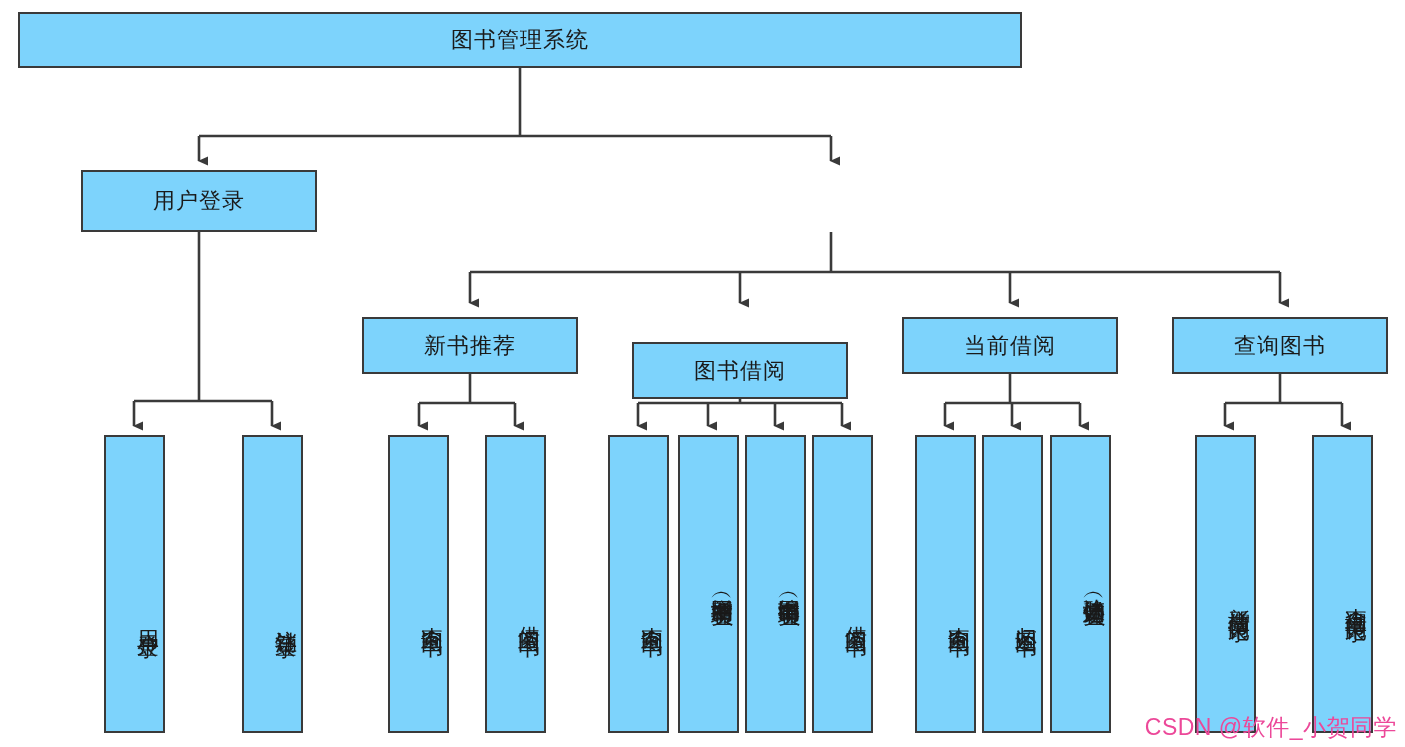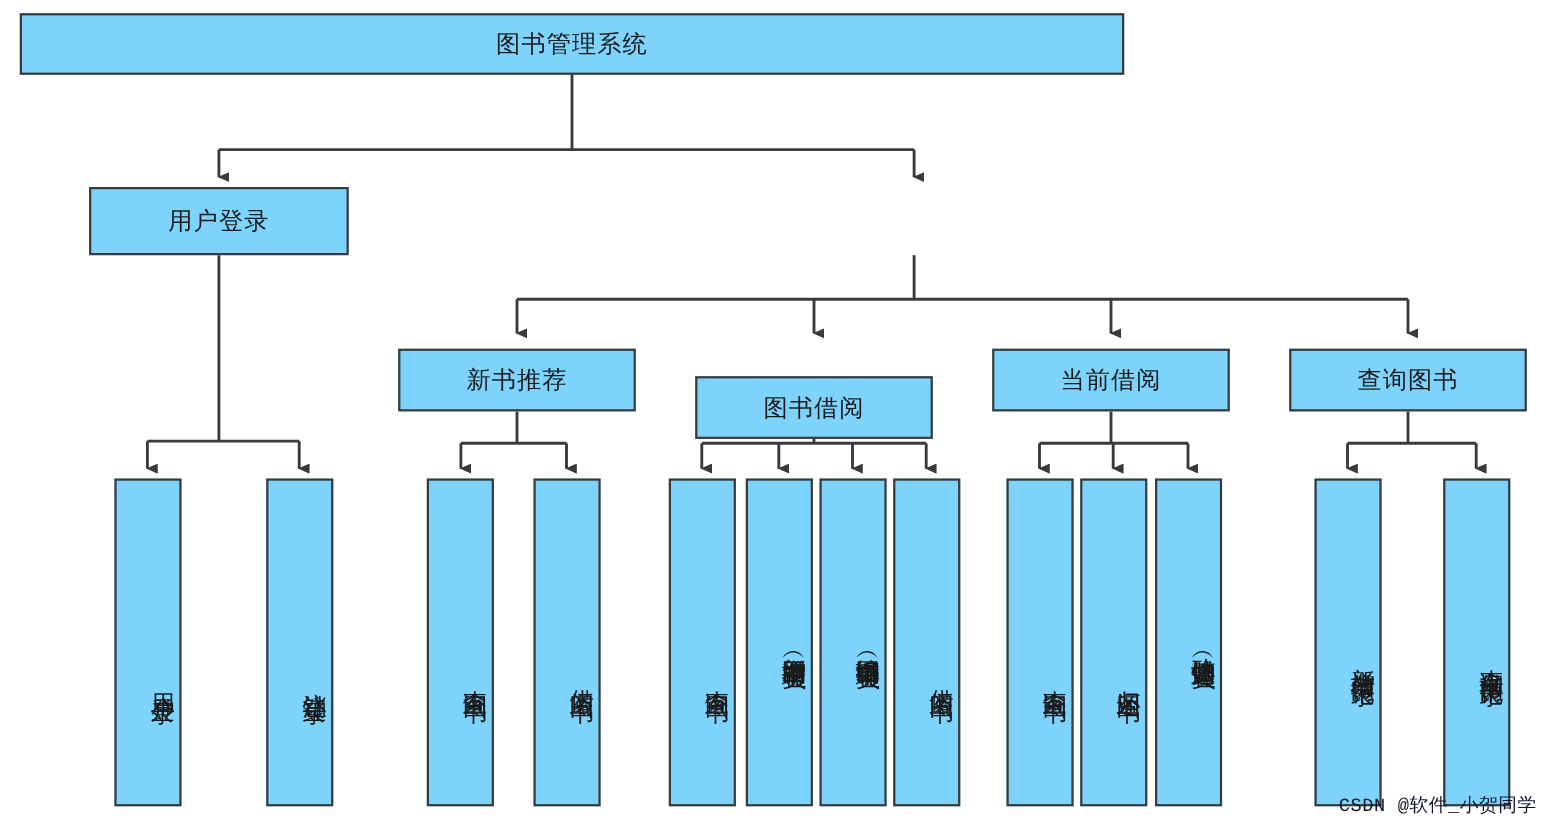--- a/index.html
+++ b/index.html
@@ -54,26 +54,25 @@
     letter-spacing: 1px;
   }
   .node-label {
     display: block;
     white-space: nowrap;
   }
   .watermark {
     position: absolute;
     right: 8px;
     bottom: 4px;
-    font-size: 17px;
-    color: #0f172a;
+    font-size: 23px;
+    color: #ec4899;
     letter-spacing: 0.5px;
     white-space: nowrap;
     pointer-events: none;
-    font-family: Liberation Mono, monospace;
   }
 </style>
 </head>
 <body>
 
 <div id="diagram-root">
 
   <svg class="flow" viewBox="0 0 1405 747">
     <defs>
       <marker id="arrowhead" markerWidth="10" markerHeight="11" refX="4.6" refY="9.4" orient="auto" markerUnits="userSpaceOnUse">

